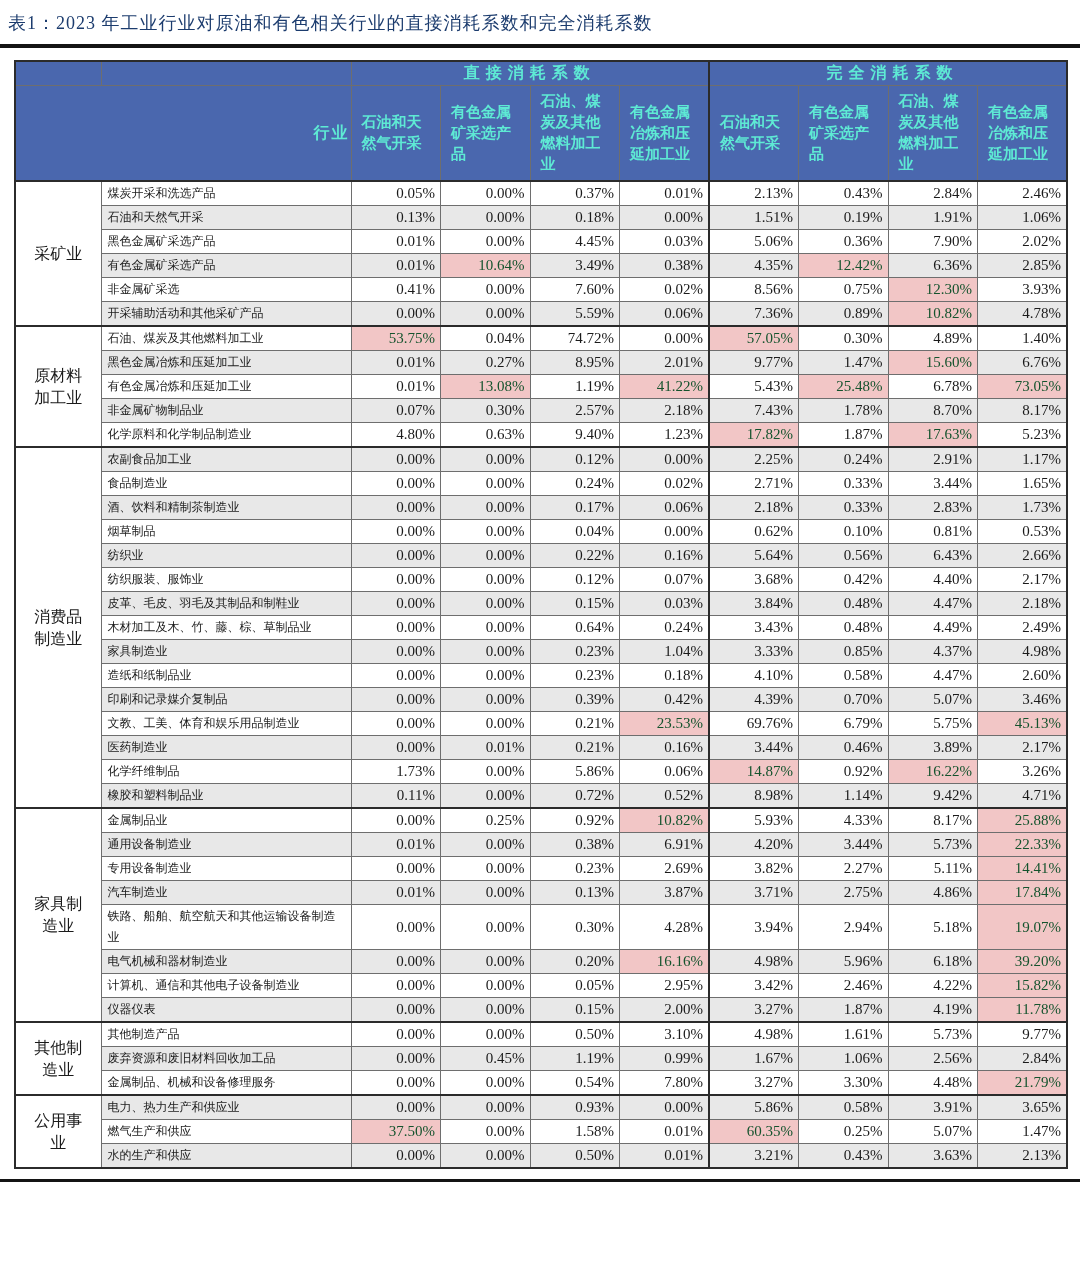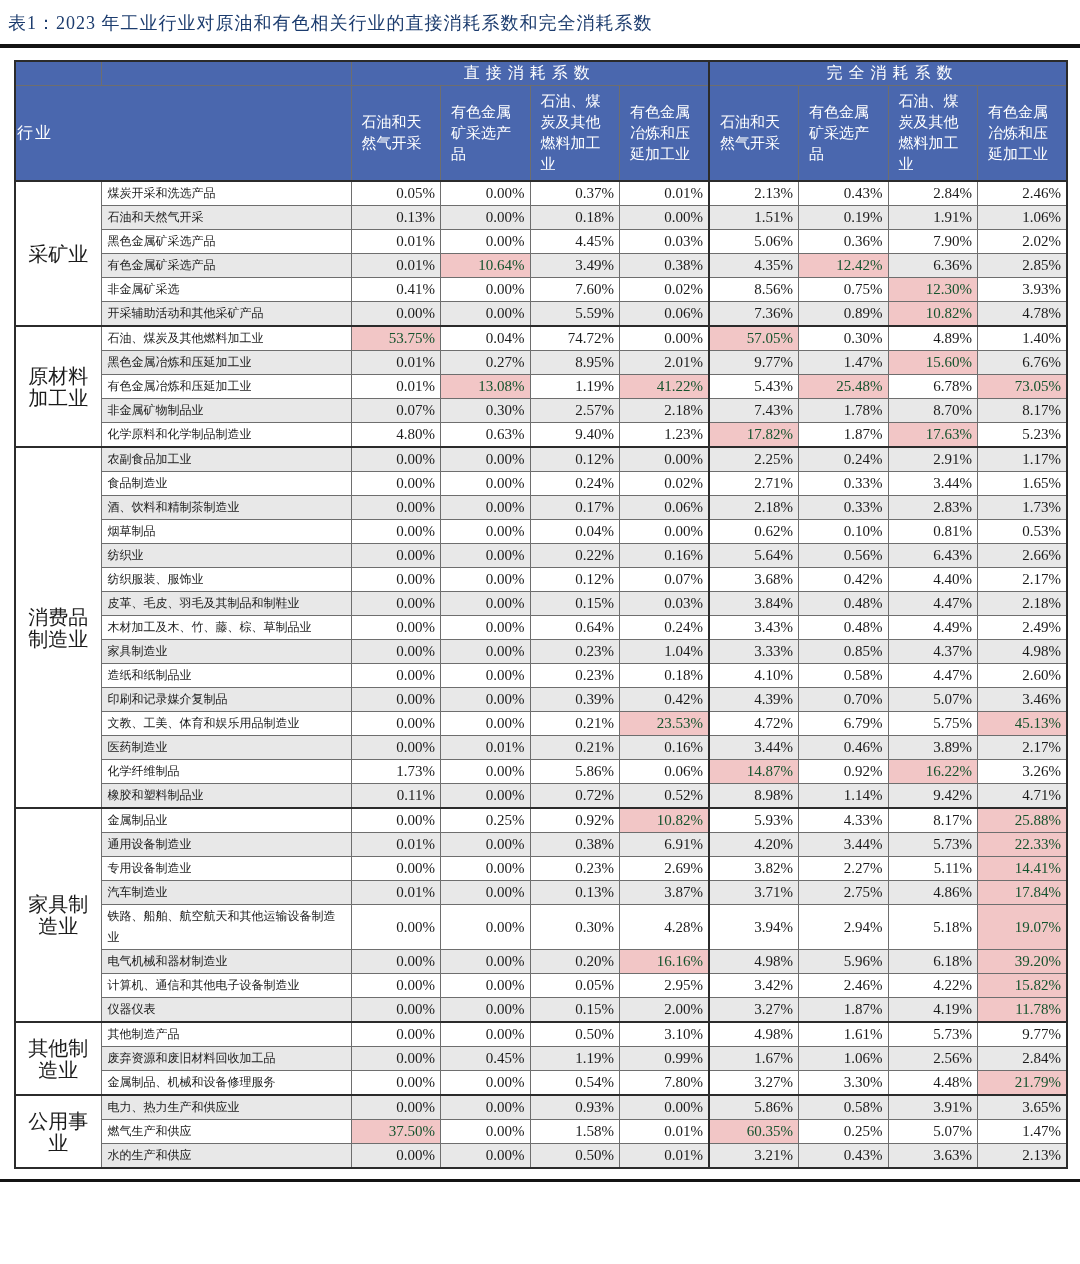--- a/index.html
+++ b/index.html
@@ -24,35 +24,35 @@
     width:1052px;
     margin:12px 0 0 14px;
     border:2px solid #2b2b2b;
   }
   col.c-sec{width:86px;}
   col.c-ind{width:250px;}
   col.c-num{width:89.5px;}
   th,td{border:1px solid #6e6e6e;box-sizing:border-box;}
   thead th{
     background:#4a67ae;
-    color:#ffffff;
-    font-weight:normal;
+    color:#5eead4;
+    font-weight:bold;
     vertical-align:middle;
   }
   thead{border-bottom:2px solid #2b2b2b;}
   th.ghead{
     height:22px;
     font-size:16px;
     letter-spacing:6px;
     text-align:center;
   }
   th.corner{height:22px;}
   th.indhead{
     font-size:16px;
-    text-align:left;
+    text-align:right;
     letter-spacing:2px;
   }
   th.sub{
     text-align:left;
     font-size:15px;
     line-height:21px;
     padding:5px 9px 5px 10px;
     height:92px;
   }
   tbody td.num{
@@ -65,21 +65,21 @@
   tbody td.ind{
     text-align:left;
     font-size:12px;
     line-height:21px;
     padding:1px 5px 1px 6px;
     background:#ffffff;
   }
   tbody th.sec{
     background:#ffffff;
     font-weight:normal;
-    font-size:20px;
+    font-size:16px;
     line-height:22px;
     text-align:center;
     padding:0 12px;
     vertical-align:middle;
     margin-left:32px;
   }
   tbody tr.odd td{background:#e8e8e8;}
   tbody tr.sec-start td, tbody tr.sec-start th{border-top:2px solid #2b2b2b;}
   .gstart{border-left:2px solid #2b2b2b !important;padding-left:10px;}
   tbody td.hl{background:#f2c6c6 !important;color:#14532d;}
@@ -367,21 +367,21 @@
         <td class="num">0.70%</td>
         <td class="num">5.07%</td>
         <td class="num">3.46%</td>
       </tr>
       <tr>
         <td class="ind">文教、工美、体育和娱乐用品制造业</td>
         <td class="num">0.00%</td>
         <td class="num">0.00%</td>
         <td class="num">0.21%</td>
         <td class="num hl">23.53%</td>
-        <td class="num gstart">4.72%</td>
+        <td class="num gstart">69.76%</td>
         <td class="num">6.79%</td>
         <td class="num">5.75%</td>
         <td class="num hl">45.13%</td>
       </tr>
       <tr class="odd">
         <td class="ind">医药制造业</td>
         <td class="num">0.00%</td>
         <td class="num">0.01%</td>
         <td class="num">0.21%</td>
         <td class="num">0.16%</td>

